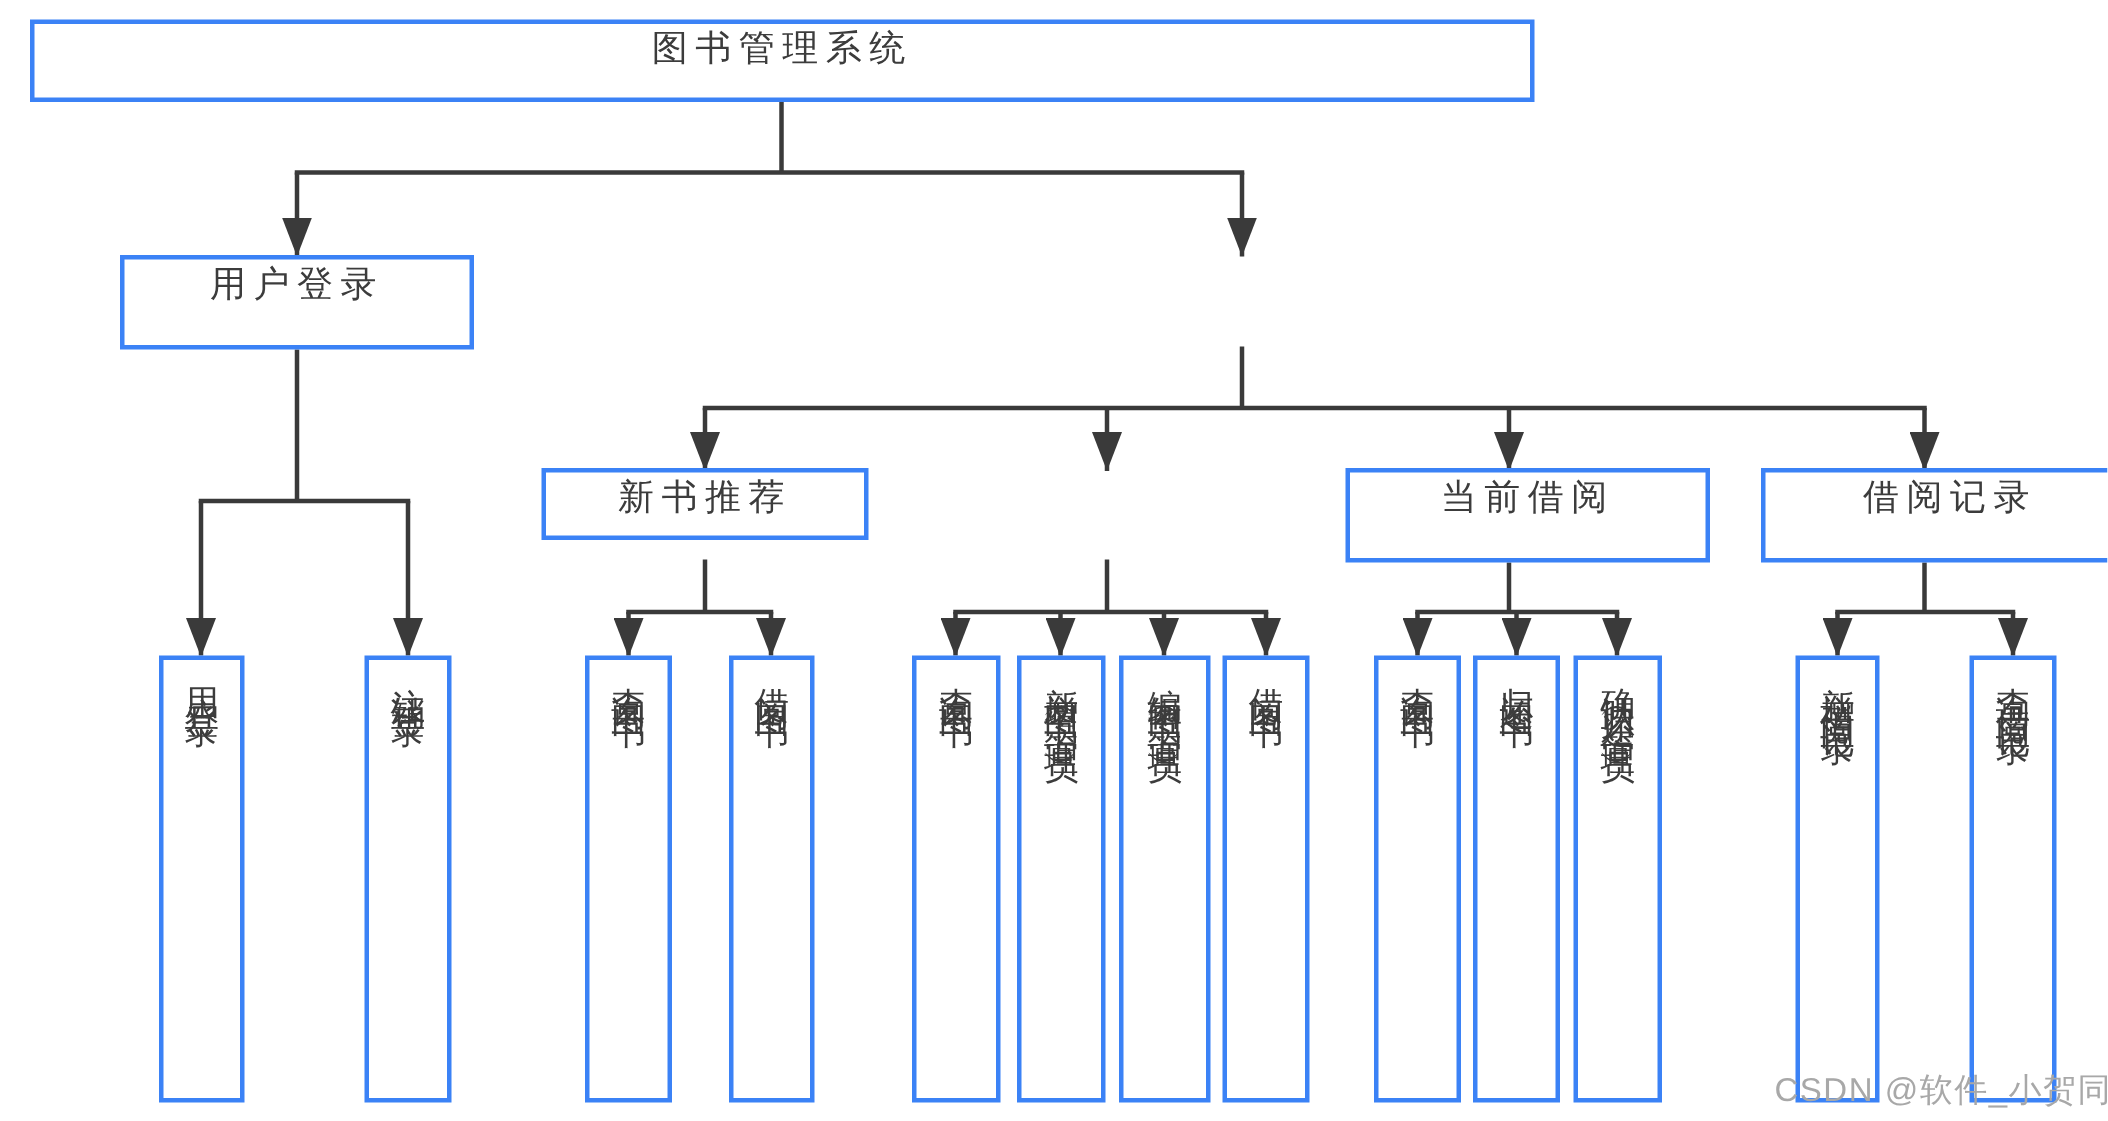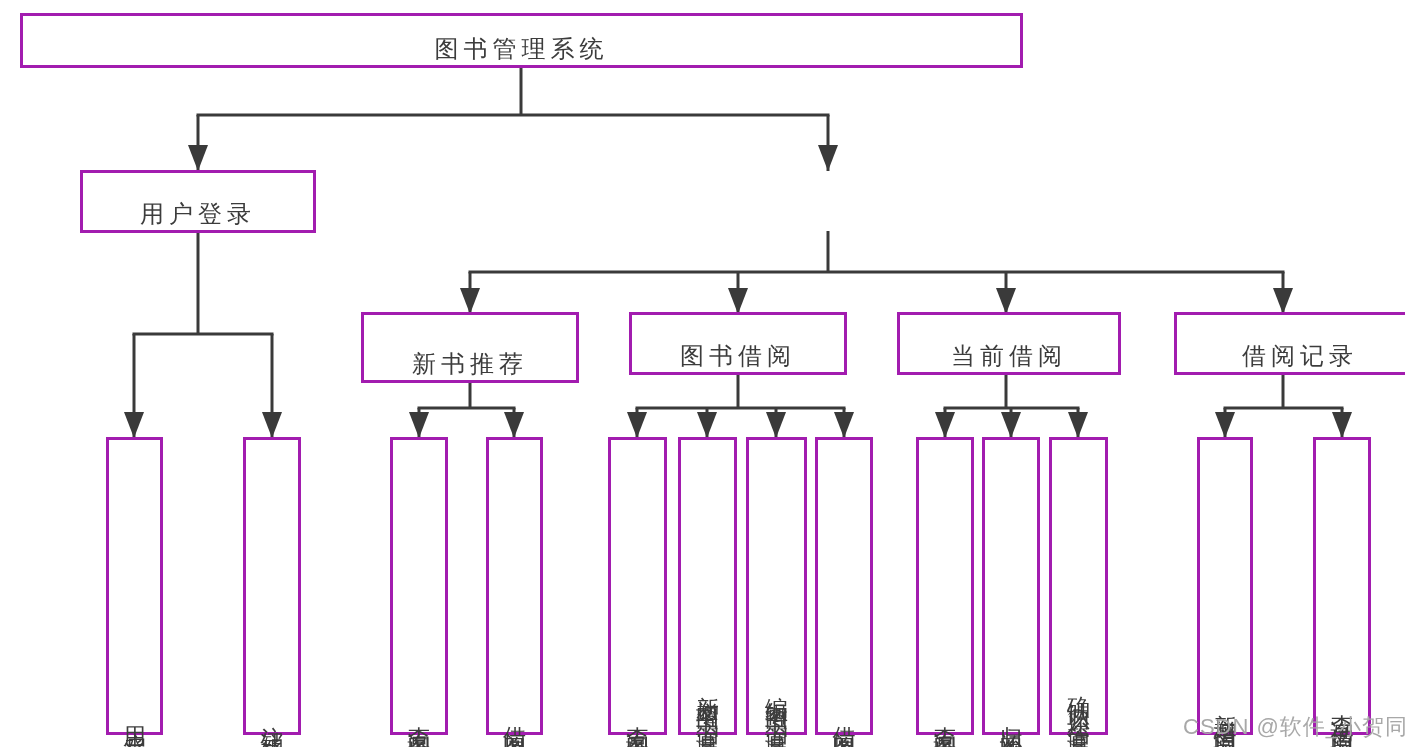--- a/index.html
+++ b/index.html
@@ -8,23 +8,23 @@
     width:1405px;height:747px;
     background:#ffffff;
     font-family:"Liberation Sans", sans-serif;
     overflow:hidden;
   }
   .canvas svg{position:absolute;left:0;top:0;}
   .node{
     position:absolute;
     box-sizing:border-box;
     background:#ffffff;
-    border:3px solid #a21caf;
+    border:3px solid #3b82f6;
     display:flex;
-    align-items:flex-end;
+    align-items:flex-start;
     justify-content:center;
     color:#3c3c3c;
     font-size:24px;
     letter-spacing:5px;
     white-space:nowrap;
   }
   .node.leaf span{
     writing-mode:vertical-rl;
     text-orientation:mixed;
     font-size:23px;
@@ -97,27 +97,24 @@
   </svg>
 
   <div class="node" style="left:20px;top:13px;width:1003px;height:55px">
     <span>图书管理系统</span>
   </div>
 
   <div class="node" style="left:80px;top:170px;width:236px;height:63px">
     <span>用户登录</span>
   </div>
 
-  <div class="node" style="left:361px;top:312px;width:218px;height:71px">
+  <div class="node" style="left:361px;top:312px;width:218px;height:48px">
     <span>新书推荐</span>
   </div>
-  <div class="node" style="left:629px;top:312px;width:218px;height:63px">
-    <span>图书借阅</span>
-  </div>
-  <div class="node" style="left:897px;top:312px;width:224px;height:63px">
+  <div class="node" style="left:897px;top:312px;width:243px;height:63px">
     <span>当前借阅</span>
   </div>
   <div class="node" style="left:1174px;top:312px;width:252px;height:63px">
     <span>借阅记录</span>
   </div>
 
   <div class="node leaf" style="left:106px;top:437px;width:57px;height:298px">
     <span>用户登录</span>
   </div>
   <div class="node leaf" style="left:243px;top:437px;width:58px;height:298px">

